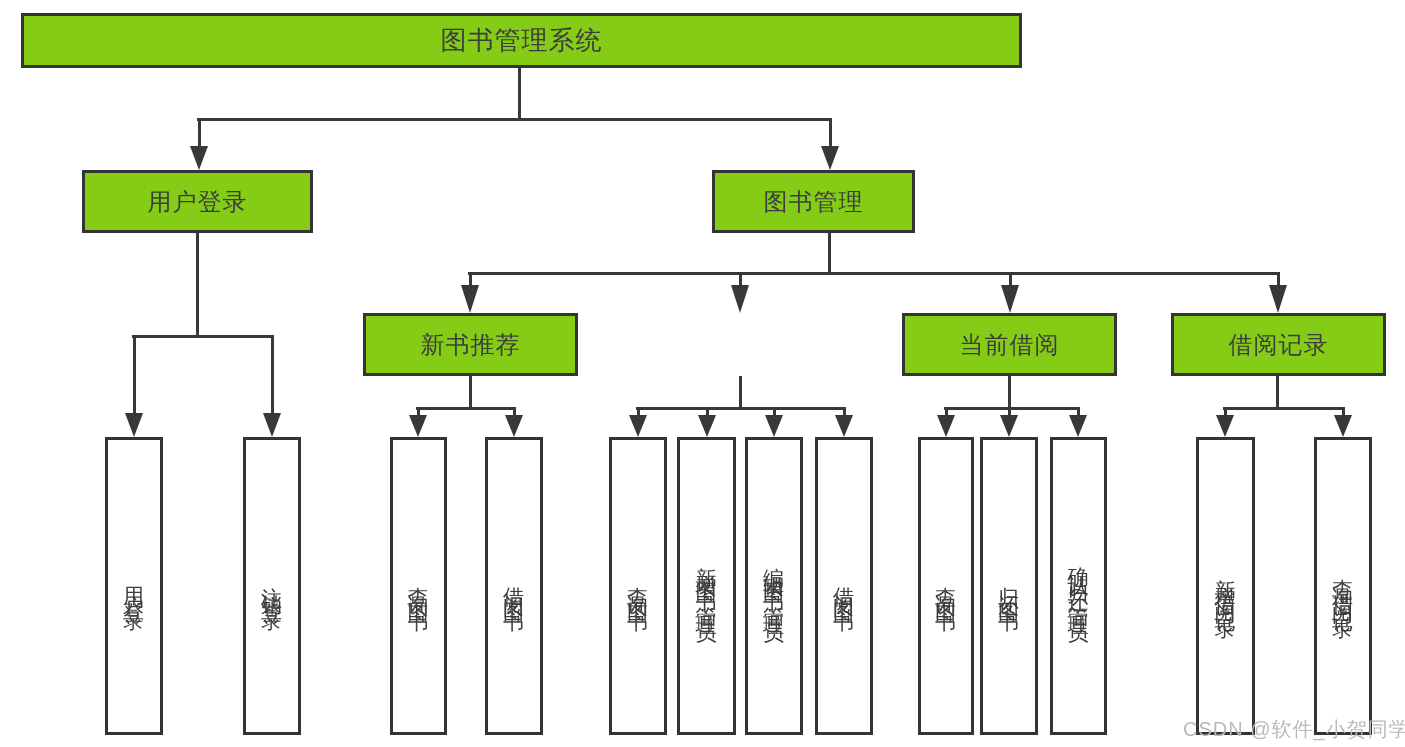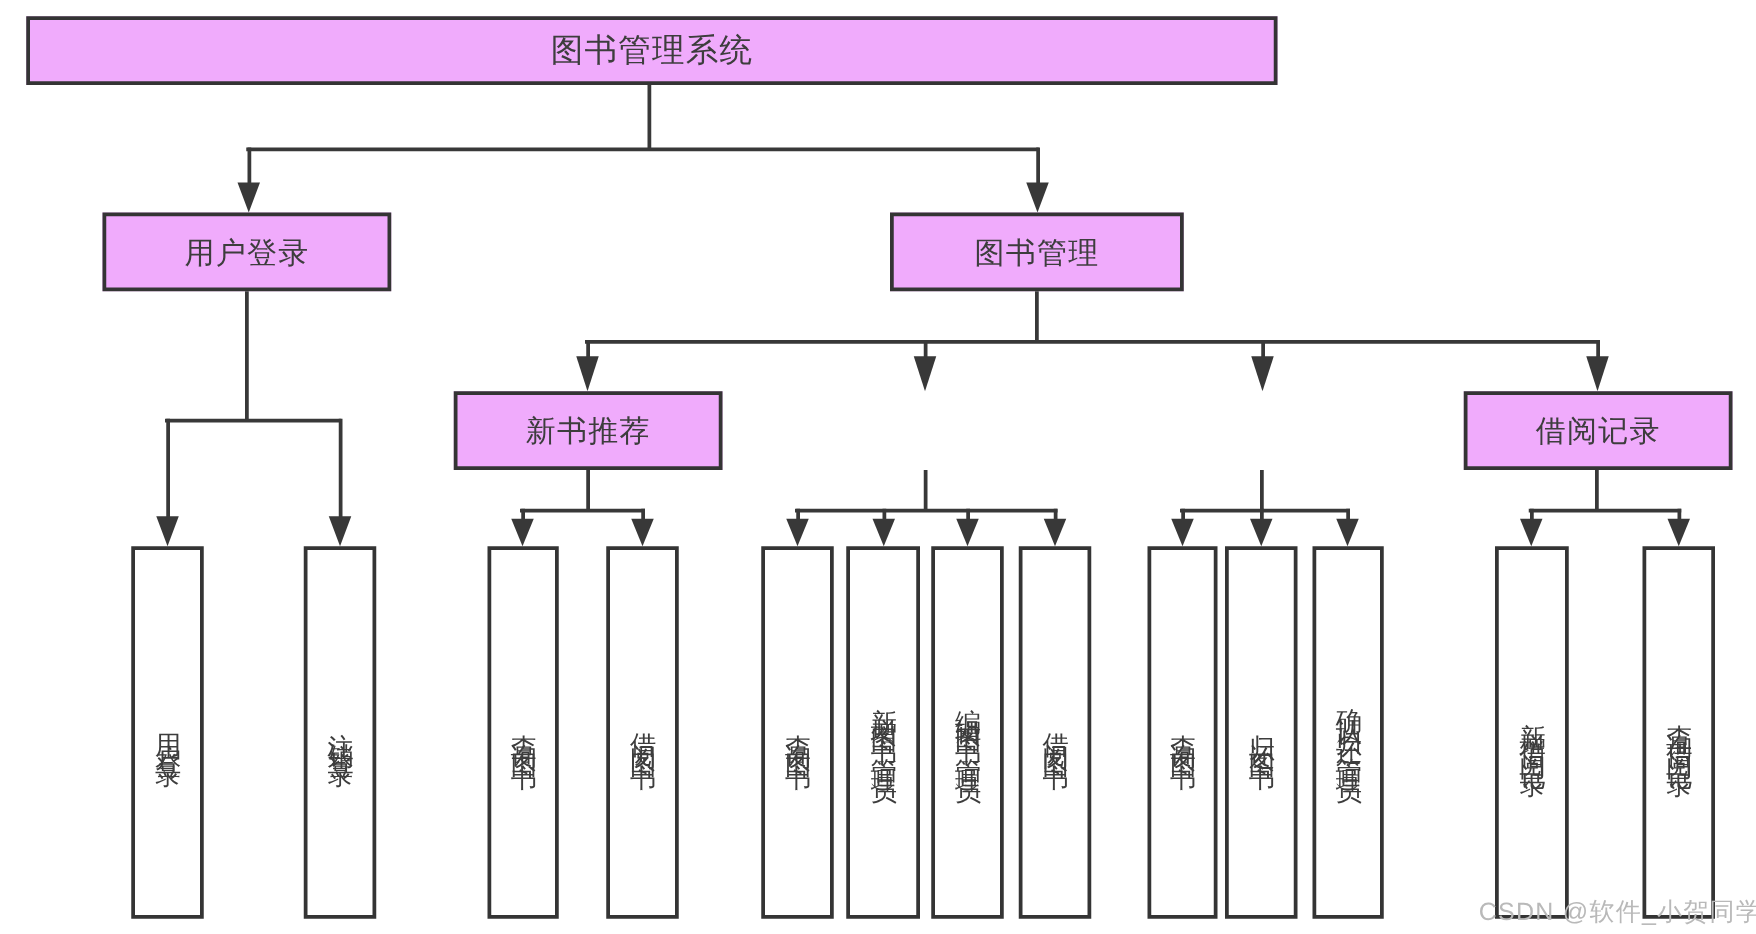--- a/index.html
+++ b/index.html
@@ -2,21 +2,21 @@
 <html><head>
 <meta charset="utf-8">
 <style>
   html,body { margin:0; padding:0; background:#ffffff; }
   .canvas {
     position:relative; width:1405px; height:747px; background:#ffffff;
     font-family:"Liberation Sans", sans-serif; overflow:hidden;
   }
   .box {
     position:absolute; box-sizing:border-box;
-    border:3px solid #343434; background:#f0abfc;
+    border:3px solid #343434; background:#84cc16;
     display:flex; align-items:center; justify-content:center;
     color:#3d3d3d; font-size:24px; letter-spacing:1px;
     white-space:nowrap;
   }
   .box.root { font-size:26px; }
   .vbox {
     position:absolute; box-sizing:border-box;
     border:3px solid #343434; background:#ffffff;
     display:flex; align-items:center; justify-content:center;
     color:#3d3d3d; font-size:21px;
@@ -35,23 +35,24 @@
   }
 </style>
 </head>
 <body>
 
 <div class="canvas">
 
   <div class="box root" style="left:21px; top:13px; width:1001px; height:55px;">图书管理系统</div>
 
   <div class="box" style="left:82px; top:170px; width:231px; height:63px;">用户登录</div>
-  <div class="box" style="left:712px; top:170px; width:235px; height:63px;">图书管理</div>
+  <div class="box" style="left:712px; top:170px; width:203px; height:63px;">图书管理</div>
 
   <div class="box" style="left:363px; top:313px; width:215px; height:63px;font-family:Liberation Mono, monospace;">新书推荐</div>
+  <div class="box" style="left:902px; top:313px; width:215px; height:63px;">当前借阅</div>
   <div class="box" style="left:1171px; top:313px; width:215px; height:63px;">借阅记录</div>
 
   <div class="vbox" style="left:105px; top:437px; width:58px; height:298px;">用户登录</div>
   <div class="vbox" style="left:243px; top:437px; width:58px; height:298px;">注销登录</div>
 
   <div class="vbox" style="left:390px; top:437px; width:57px; height:298px;">查询图书</div>
   <div class="vbox" style="left:485px; top:437px; width:58px; height:298px;">借阅图书</div>
 
   <div class="vbox" style="left:609px; top:437px; width:58px; height:298px;">查询图书</div>
   <div class="vbox" style="left:677px; top:437px; width:59px; height:298px;">新增图书（管理员）</div>

